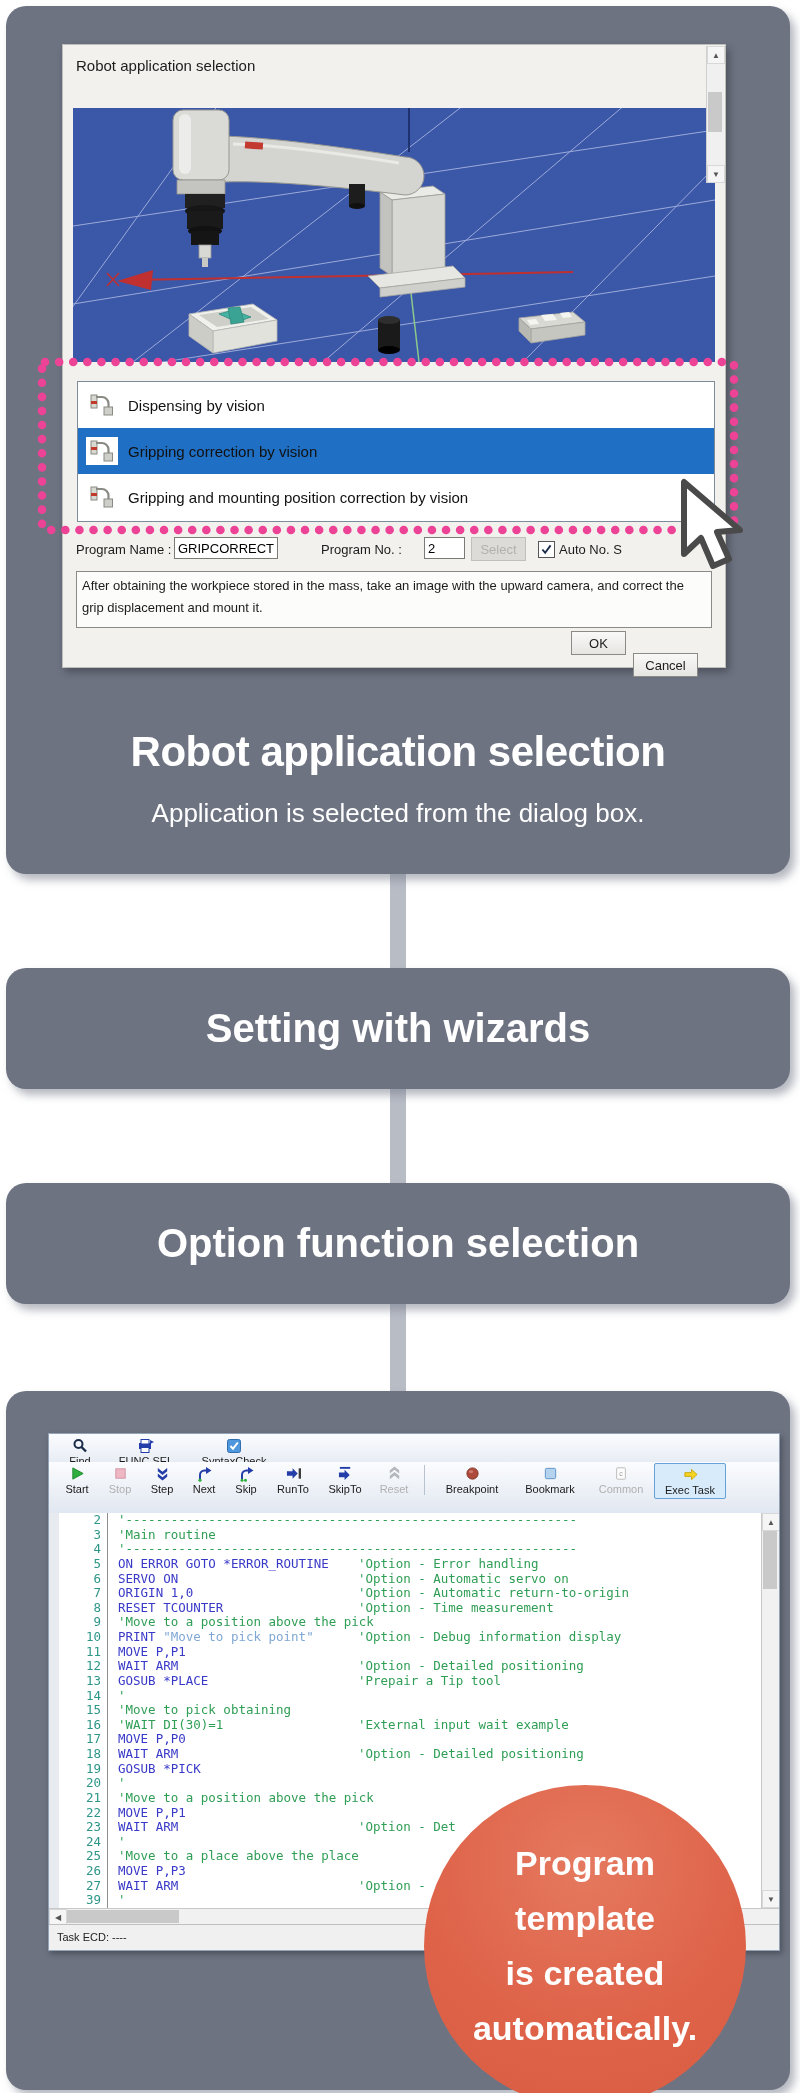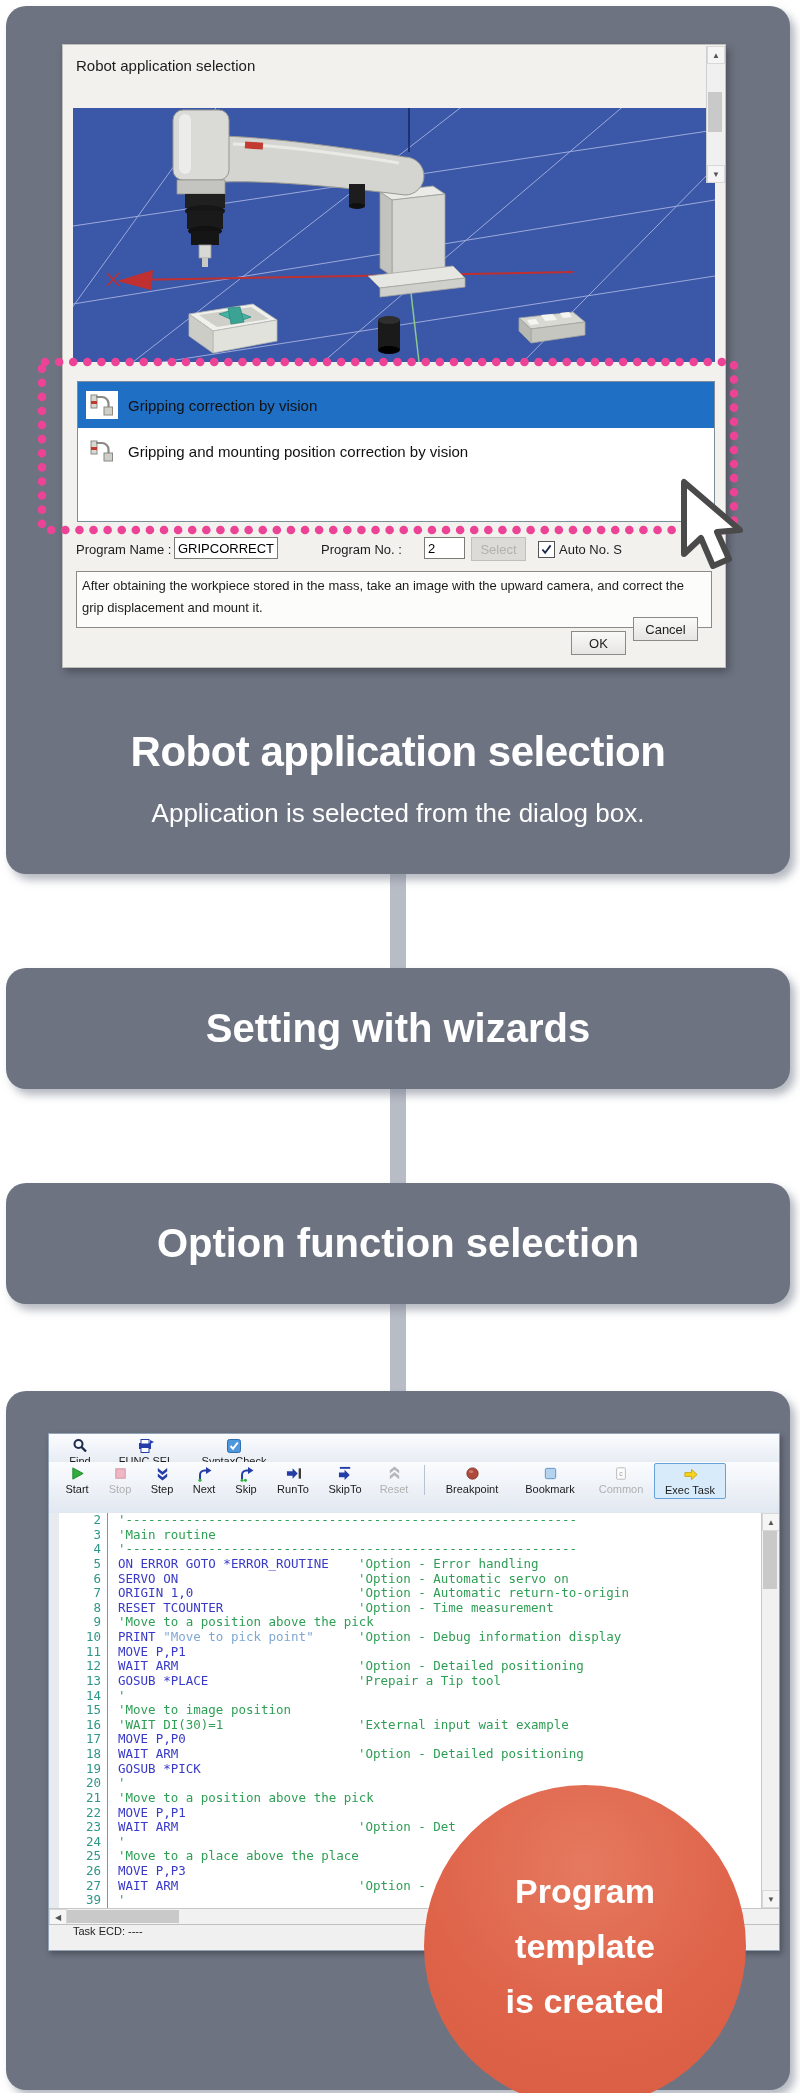--- a/index.html
+++ b/index.html
@@ -64,21 +64,21 @@
   .cs{width:10px;background:#e7eaee;flex:0 0 10px;}
   .cn{width:42px;flex:0 0 42px;text-align:right;padding-right:6px;color:#2e9688;border-right:1px solid #8f8f8f;}
   .cb{padding-left:10px;}
   .cmain{display:inline-block;min-width:240px;}
   .sg-keyword{color:#3939c8;}
   .sg-comment{color:#2f9e55;}
   .sg-string{color:#7fa7d4;}
   #vscroll{position:absolute;right:0;top:0;width:17px;height:395px;background:#f1f1f1;border-left:1px solid #c8c8c8;}
   #hscroll{position:absolute;left:0;top:474px;width:730px;height:16px;background:#f1f1f1;border-top:1px solid #c8c8c8;}
   #status-bar{position:absolute;left:0;top:490px;width:730px;height:25px;background:#f0f0f0;border-top:1px solid #c0c0c0;
-              display:flex;padding-left:24px;box-sizing:border-box;font-size:11px;color:#222;}
+              display:flex;align-items:center;padding-left:8px;box-sizing:border-box;font-size:11px;color:#222;}
 
   
   #callout{position:absolute;left:424px;top:1785px;width:322px;height:322px;border-radius:50%;
            background:radial-gradient(circle at 50% 25%, #e5795f 0%, #de6349 55%, #d95c42 100%);
            z-index:6;display:flex;flex-direction:column;align-items:center;justify-content:center;}
   .co-line{color:#fff;font-size:34px;font-weight:700;line-height:55px;text-align:center;}
 </style>
 </head>
 <body>
 
@@ -163,20 +163,31 @@
             <polygon points="468,207 480,206 484,212 472,213" fill="#f4f4f0"></polygon>
             <polygon points="454,212 463,211 466,216 457,217" fill="#f4f4f0"></polygon>
             <polygon points="487,205 496,204 499,209 490,210" fill="#f4f4f0"></polygon>
             <polygon points="458,221 512,214 512,227 458,235" fill="#c6c6c1" stroke="#a5a59e" stroke-width="0.8"></polygon>
             <polygon points="446,210 458,221 458,235 446,223" fill="#b8b8b3" stroke="#a5a59e" stroke-width="0.8"></polygon>
           </g>
         </svg>
       </div>
 
       <div id="app-list">
+          <div class="li">
+            <span class="li-ic">
+              <svg width="26" height="24" viewBox="0 0 26 24">
+                <rect x="2" y="2" width="6" height="13" fill="#d8d8d3" stroke="#8a8a84"></rect>
+                <rect x="2" y="8" width="6" height="3" fill="#c0392b"></rect>
+                <path d="M7,4 h6 a6.5,6.5 0 0 1 6.5,6.5 v4" fill="none" stroke="#8a8a84" stroke-width="2.2"></path>
+                <rect x="15" y="14" width="8.5" height="8" fill="#cfcfca" stroke="#8a8a84"></rect>
+              </svg>
+            </span>
+            <span>Dispensing by vision</span>
+          </div>
           <div class="li sel">
             <span class="li-ic">
               <svg width="26" height="24" viewBox="0 0 26 24">
                 <rect x="2" y="2" width="6" height="13" fill="#d8d8d3" stroke="#8a8a84"></rect>
                 <rect x="2" y="8" width="6" height="3" fill="#c0392b"></rect>
                 <path d="M7,4 h6 a6.5,6.5 0 0 1 6.5,6.5 v4" fill="none" stroke="#8a8a84" stroke-width="2.2"></path>
                 <rect x="15" y="14" width="8.5" height="8" fill="#cfcfca" stroke="#8a8a84"></rect>
               </svg>
             </span>
             <span>Gripping correction by vision</span>
@@ -207,21 +218,21 @@
       <div id="auto-chk">
         <svg width="11" height="11" viewBox="0 0 12 12">
           <path d="M1.5 6 L4.5 9.5 L10.5 1.5" fill="none" stroke="#1b2b4a" stroke-width="2"></path>
         </svg>
       </div>
       <div class="dlg-label" style="left:496px;top:497px;">Auto No. S</div>
 
       <div id="desc-box">After obtaining the workpiece stored in the mass, take an image with the upward camera, and correct the grip displacement and mount it.</div>
 
       <div class="dlg-btn" style="left:508px;top:586px;width:53px;">OK</div>
-      <div class="dlg-btn" style="left:570px;top:572px;width:63px;text-align:right;">Cancel</div>
+      <div class="dlg-btn" style="left:570px;top:608px;width:63px;text-align:right;">Cancel</div>
     </div>
 
     <svg id="pink-dots" width="704" height="180">
       <rect x="6" y="6" width="692" height="168" rx="3" fill="none" stroke="#ec4397" stroke-width="8.5" stroke-dasharray="0.1 14" stroke-linecap="round"></rect>
     </svg>
 
     <svg id="cursor" width="100" height="100" viewBox="0 0 100 100">
       <polygon points="14,6 14,78 31,62 43,90 59,83 47,56 70,54" fill="#ffffff" stroke="#4a4a4a" stroke-width="6" stroke-linejoin="round"></polygon>
     </svg>
 
@@ -389,21 +400,21 @@
             <div class="cl"><span class="cs"></span><span class="cn">5</span><span class="cb"><span class="cmain"><span class="sg-keyword">ON ERROR GOTO *ERROR_ROUTINE</span></span><span class="sg-comment">'Option - Error handling</span></span></div>
             <div class="cl"><span class="cs"></span><span class="cn">6</span><span class="cb"><span class="cmain"><span class="sg-keyword">SERVO ON</span></span><span class="sg-comment">'Option - Automatic servo on</span></span></div>
             <div class="cl"><span class="cs"></span><span class="cn">7</span><span class="cb"><span class="cmain"><span class="sg-keyword">ORIGIN 1,0</span></span><span class="sg-comment">'Option - Automatic return-to-origin</span></span></div>
             <div class="cl"><span class="cs"></span><span class="cn">8</span><span class="cb"><span class="cmain"><span class="sg-keyword">RESET TCOUNTER</span></span><span class="sg-comment">'Option - Time measurement</span></span></div>
             <div class="cl"><span class="cs"></span><span class="cn">9</span><span class="cb"><span class="cmain"><span class="sg-comment">'Move to a position above the pick</span></span></span></div>
             <div class="cl"><span class="cs"></span><span class="cn">10</span><span class="cb"><span class="cmain"><span class="sg-keyword">PRINT </span><span class="sg-string">"Move to pick point"</span></span><span class="sg-comment">'Option - Debug information display</span></span></div>
             <div class="cl"><span class="cs"></span><span class="cn">11</span><span class="cb"><span class="cmain"><span class="sg-keyword">MOVE P,P1</span></span></span></div>
             <div class="cl"><span class="cs"></span><span class="cn">12</span><span class="cb"><span class="cmain"><span class="sg-keyword">WAIT ARM</span></span><span class="sg-comment">'Option - Detailed positioning</span></span></div>
             <div class="cl"><span class="cs"></span><span class="cn">13</span><span class="cb"><span class="cmain"><span class="sg-keyword">GOSUB *PLACE</span></span><span class="sg-comment">'Prepair a Tip tool</span></span></div>
             <div class="cl"><span class="cs"></span><span class="cn">14</span><span class="cb"><span class="cmain"><span class="sg-comment">'</span></span></span></div>
-            <div class="cl"><span class="cs"></span><span class="cn">15</span><span class="cb"><span class="cmain"><span class="sg-comment">'Move to image position</span></span></span></div>
+            <div class="cl"><span class="cs"></span><span class="cn">15</span><span class="cb"><span class="cmain"><span class="sg-comment">'Move to pick obtaining</span></span></span></div>
             <div class="cl"><span class="cs"></span><span class="cn">16</span><span class="cb"><span class="cmain"><span class="sg-comment">'WAIT DI(30)=1</span></span><span class="sg-comment">'External input wait example</span></span></div>
             <div class="cl"><span class="cs"></span><span class="cn">17</span><span class="cb"><span class="cmain"><span class="sg-keyword">MOVE P,P0</span></span></span></div>
             <div class="cl"><span class="cs"></span><span class="cn">18</span><span class="cb"><span class="cmain"><span class="sg-keyword">WAIT ARM</span></span><span class="sg-comment">'Option - Detailed positioning</span></span></div>
             <div class="cl"><span class="cs"></span><span class="cn">19</span><span class="cb"><span class="cmain"><span class="sg-keyword">GOSUB *PICK</span></span></span></div>
             <div class="cl"><span class="cs"></span><span class="cn">20</span><span class="cb"><span class="cmain"><span class="sg-comment">'</span></span></span></div>
             <div class="cl"><span class="cs"></span><span class="cn">21</span><span class="cb"><span class="cmain"><span class="sg-comment">'Move to a position above the pick</span></span></span></div>
             <div class="cl"><span class="cs"></span><span class="cn">22</span><span class="cb"><span class="cmain"><span class="sg-keyword">MOVE P,P1</span></span></span></div>
             <div class="cl"><span class="cs"></span><span class="cn">23</span><span class="cb"><span class="cmain"><span class="sg-keyword">WAIT ARM</span></span><span class="sg-comment">'Option - Det</span></span></div>
             <div class="cl"><span class="cs"></span><span class="cn">24</span><span class="cb"><span class="cmain"><span class="sg-comment">'</span></span></span></div>
             <div class="cl"><span class="cs"></span><span class="cn">25</span><span class="cb"><span class="cmain"><span class="sg-comment">'Move to a place above the place</span></span></span></div>
@@ -426,15 +437,16 @@
       <div id="status-bar">
         <span>Task ECD: ----</span>
       </div>
     </div>
   </div>
 
   <div id="callout">
       <div class="co-line">Program</div>
       <div class="co-line">template</div>
       <div class="co-line">is created</div>
+      <div class="co-line">automatically.</div>
     </div>
 
 </div>
 
 </body></html>

